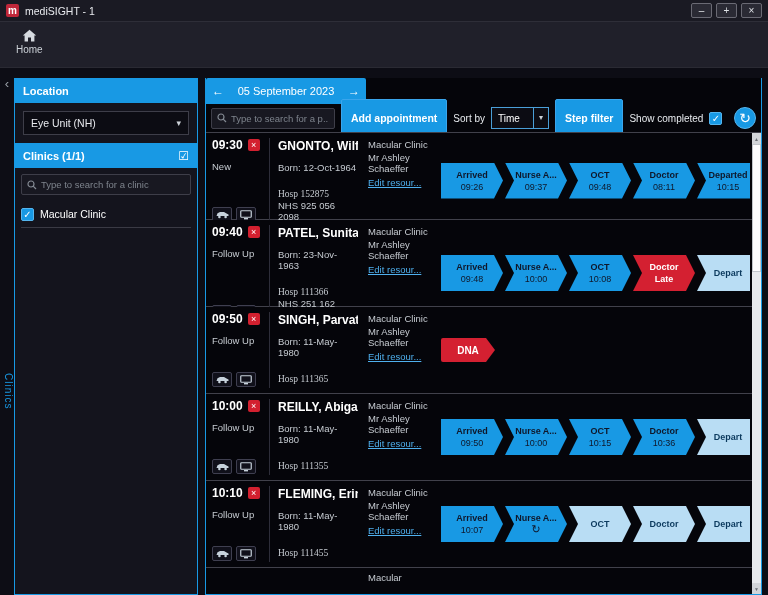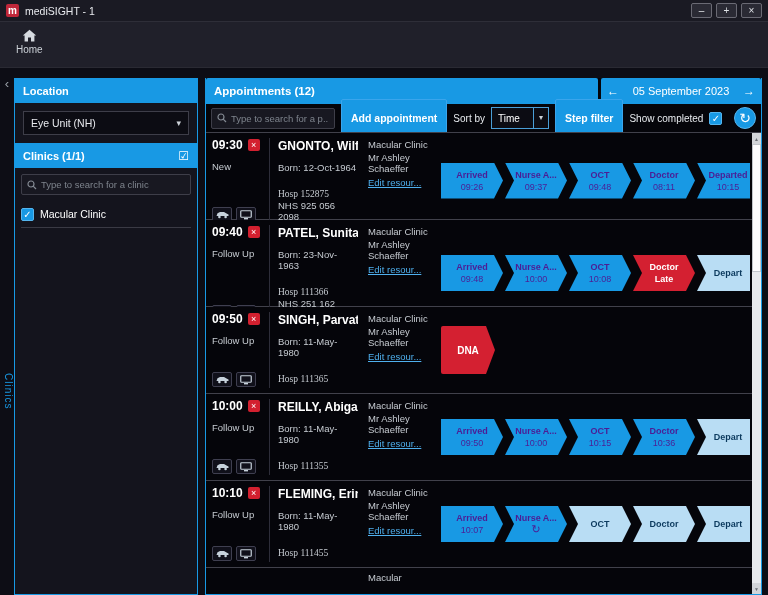--- a/index.html
+++ b/index.html
@@ -77,25 +77,25 @@
   .col-clinic{display:flex;flex-direction:column;align-items:flex-start;padding:1px 2px 0 6px;color:#c7ccd2;font-size:9.5px;line-height:11px;}
   .clinician{margin-top:2px;}
   .edit-link{color:#4fb0ee;text-decoration:underline;margin-top:3px;cursor:pointer;}
   .col-steps{display:flex;align-items:center;padding-left:3px;min-width:0;overflow:hidden;}
   .step{width:62px;height:36px;flex:none;margin-right:2px;display:flex;flex-direction:column;align-items:center;justify-content:center;cursor:pointer;
         clip-path:polygon(0 0, calc(100% - 9px) 0, 100% 50%, calc(100% - 9px) 100%, 0 100%, 9px 50%);}
   .step.first{clip-path:polygon(0 0, calc(100% - 9px) 0, 100% 50%, calc(100% - 9px) 100%, 0 100%);}
   .step-label{font-size:9px;font-weight:700;white-space:nowrap;}
   .step-time{font-size:9px;margin-top:2px;}
   .step-sync{font-size:11px;line-height:11px;margin-top:1px;}
-  .s-done,.s-active{background:#1899e4;color:#4c1d95;}
+  .s-done,.s-active{background:#1899e4;color:#0f172a;}
   .s-pending{background:#b9ddf4;color:#0c3a5e;}
   .s-late{background:#d42031;color:#fff;}
   .s-late .step-time{font-weight:700;}
-  .s-dna{background:#d42031;color:#fff;clip-path:none;width:54px;height:48px;border-radius:2px;}
+  .s-dna{background:#d42031;color:#fff;clip-path:none;width:54px;height:24px;border-radius:2px;}
   .s-dna .step-label{font-size:10px;}
 </style>
 </head>
 <body>
 
 <div class="app">
 
   <header class="titlebar">
     <span class="logo">m</span>
     <span class="title">mediSIGHT - 1</span>
@@ -144,21 +144,20 @@
         </div>
         <div class="clinic-item">
           <span class="cb">✓</span>
           <span>Macular Clinic</span>
         </div>
       </div>
     </aside>
 
     <section class="main">
       <div class="main-header">
-        <div class="hdr-title">Appointments (12)</div>
         <div class="hdr-date">
           <span class="arrow">←</span>
           <span>05 September 2023</span>
           <span class="arrow">→</span>
         </div>
       </div>
 
       <div class="toolbar">
         <div class="search main-search">
           <svg width="10" height="10" viewBox="0 0 10 10">

